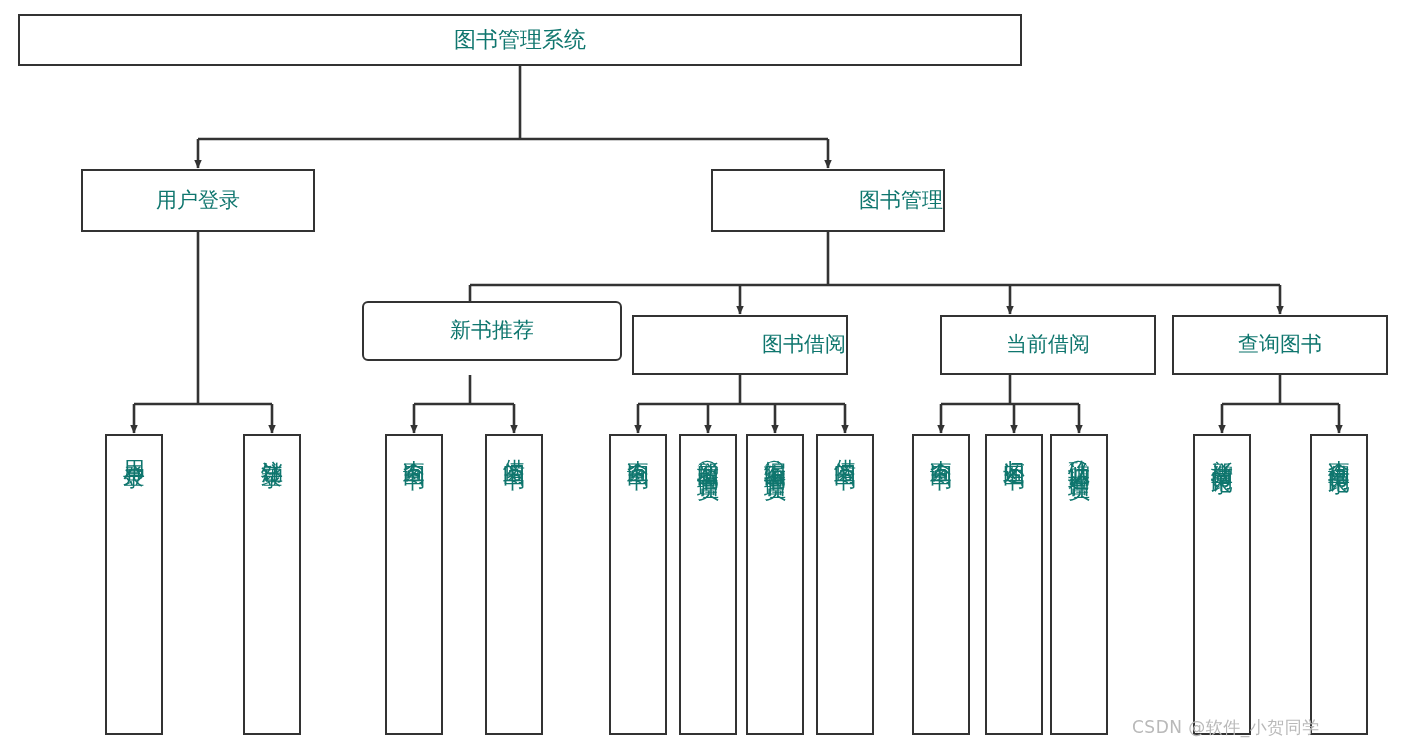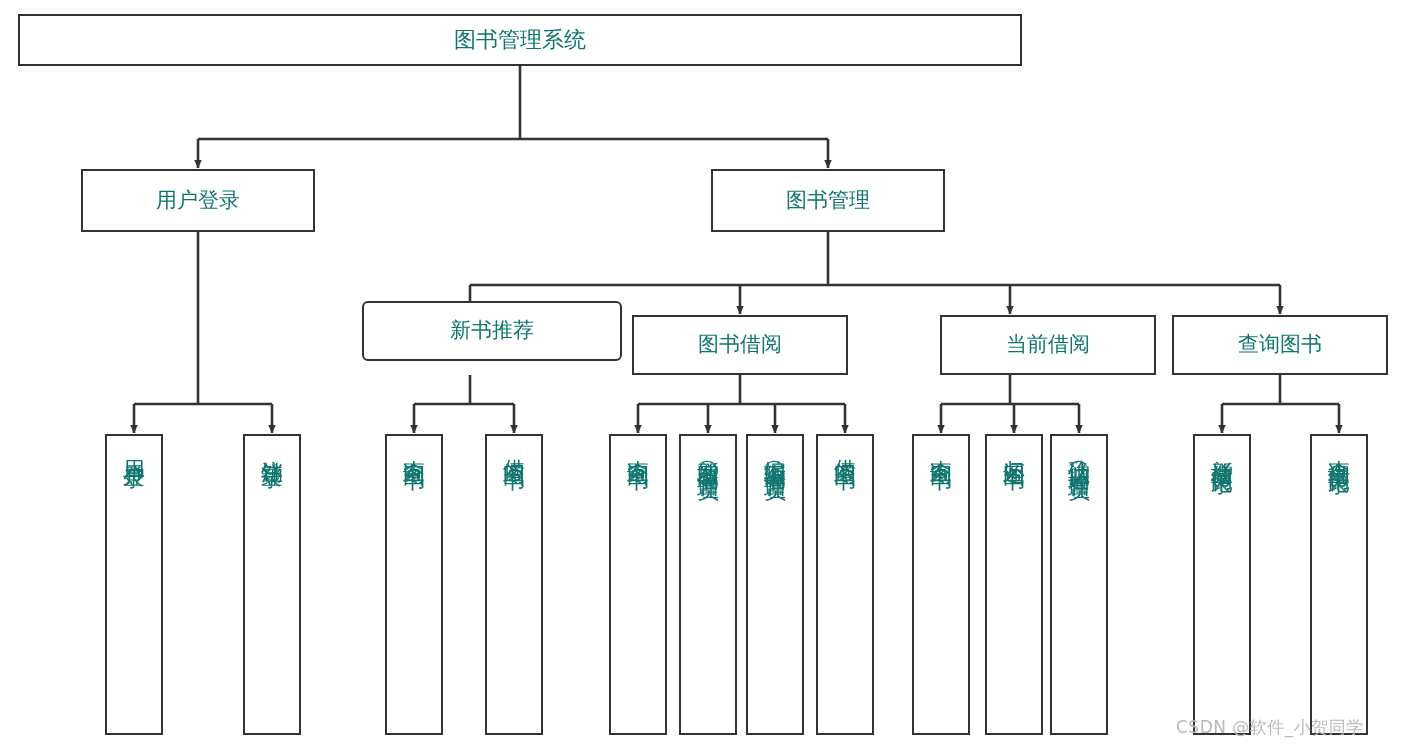--- a/index.html
+++ b/index.html
@@ -119,27 +119,27 @@
       </g>
   </svg>
 
   <div id="node-layer">
       <div class="node horiz root" style="left: 18px; top: 14px; width: 1004px; height: 52px;">
         <span class="node-label">图书管理系统</span>
       </div>
       <div class="node horiz" style="left: 81px; top: 169px; width: 234px; height: 63px;">
         <span class="node-label">用户登录</span>
       </div>
-      <div class="node horiz" style="left: 711px; top: 169px; width: 234px; height: 63px;">
+      <div class="node horiz" style="left: 711px; top: 169px; width: 234px; height: 63px; justify-content: flex-end;">
         <span class="node-label">图书管理</span>
       </div>
       <div class="node horiz" style="left: 362px; top: 301px; width: 260px; height: 60px; border-radius: 6px;">
         <span class="node-label">新书推荐</span>
       </div>
-      <div class="node horiz" style="left: 632px; top: 315px; width: 216px; height: 60px;">
+      <div class="node horiz" style="left: 632px; top: 315px; width: 216px; height: 60px; justify-content: flex-end;">
         <span class="node-label">图书借阅</span>
       </div>
       <div class="node horiz" style="left: 940px; top: 315px; width: 216px; height: 60px;">
         <span class="node-label">当前借阅</span>
       </div>
       <div class="node horiz" style="left: 1172px; top: 315px; width: 216px; height: 60px;">
         <span class="node-label">查询图书</span>
       </div>
       <div class="node vert" style="left: 105px; top: 434px; width: 58px; height: 301px;">
         <span class="node-label">用户登录</span>
@@ -175,15 +175,15 @@
         <span class="node-label">确认归还（管理员）</span>
       </div>
       <div class="node vert" style="left: 1193px; top: 434px; width: 58px; height: 301px;">
         <span class="node-label">新增借阅记录</span>
       </div>
       <div class="node vert" style="left: 1310px; top: 434px; width: 58px; height: 301px;">
         <span class="node-label">查询借阅记录</span>
       </div>
     </div>
 
-  <div class="watermark" style="left: 1176px; top: 716px;">CSDN @软件_小贺同学</div>
+  <div class="watermark" style="left: 1132px; top: 716px;">CSDN @软件_小贺同学</div>
 
 </div>
 
 </body></html>

